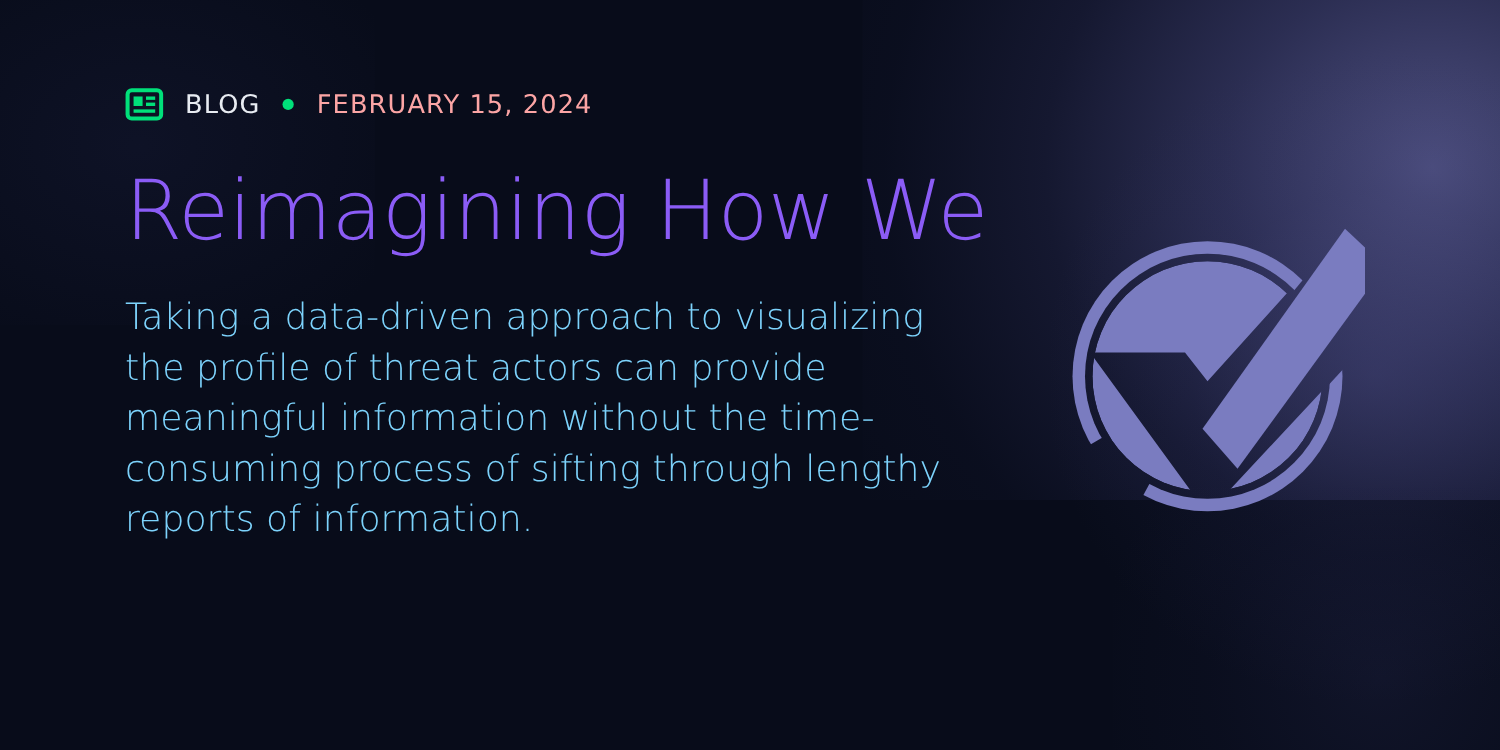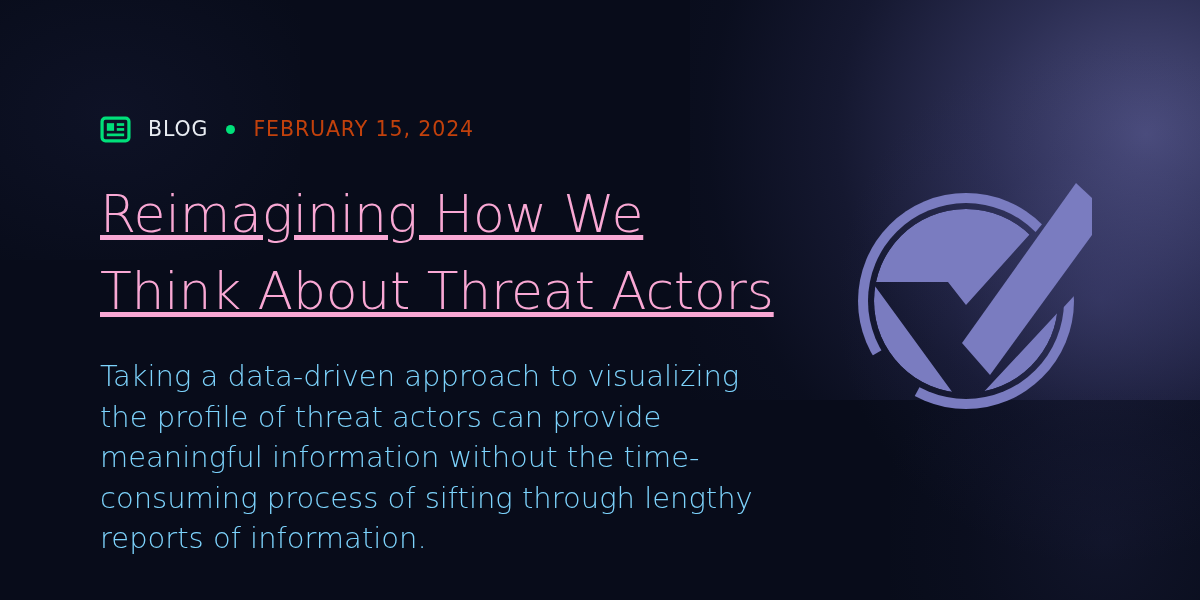--- a/index.html
+++ b/index.html
@@ -74,21 +74,20 @@
                 rgba(8,12,26,0) 72%);
   }
 
   
   .content {
     position: absolute;
     left: 100px;
     top: 66px;
     width: 700px;
     z-index: 3;
-    margin-top: 46px;
   }
 
   
   .meta-row {
     display: flex;
     align-items: center;
     height: 34px;
     margin-bottom: 30px;
   }
 
@@ -111,37 +110,36 @@
   .meta-dot {
     width: 9px;
     height: 9px;
     border-radius: 50%;
     background: #00e07a;
     margin: 0 18px;
     flex: 0 0 9px;
   }
 
   .meta-date {
-    color: #c2410c;
+    color: #fca5a5;
     font-size: 20.5px;
     font-weight: 400;
     letter-spacing: 0.9px;
     white-space: nowrap;
   }
 
   
   .headline {
-    color: #f9a8d4;
-    font-size: 52px;
+    color: #8b5cf6;
+    font-size: 66px;
     line-height: 77px;
     font-weight: 300;
     letter-spacing: -0.2px;
     margin-bottom: 26px;
     max-width: 700px;
-    text-decoration: underline;
   }
 
   .headline-line { display: block; }
 
   
   .deck {
     color: #7dd3fc;
     font-size: 29px;
     line-height: 40.5px;
     font-weight: 300;
@@ -182,21 +180,20 @@
 
       <span class="meta-label">BLOG</span>
 
       <span class="meta-dot"></span>
 
       <span class="meta-date">FEBRUARY 15, 2024</span>
     </div>
 
     <h1 class="headline">
       <span class="headline-line">Reimagining How We</span>
-      <span class="headline-line">Think About Threat Actors</span>
     </h1>
 
     <p class="deck">Taking a data-driven approach to visualizing the profile of threat actors can provide meaningful information without the time-consuming process of sifting through lengthy reports of information.</p>
   </div>
 
   <svg class="logo-mark" viewBox="0 0 252 252">
     <defs>
 
       <mask id="disc-mask">
         <rect x="0" y="0" width="252" height="252" fill="#000"></rect>

